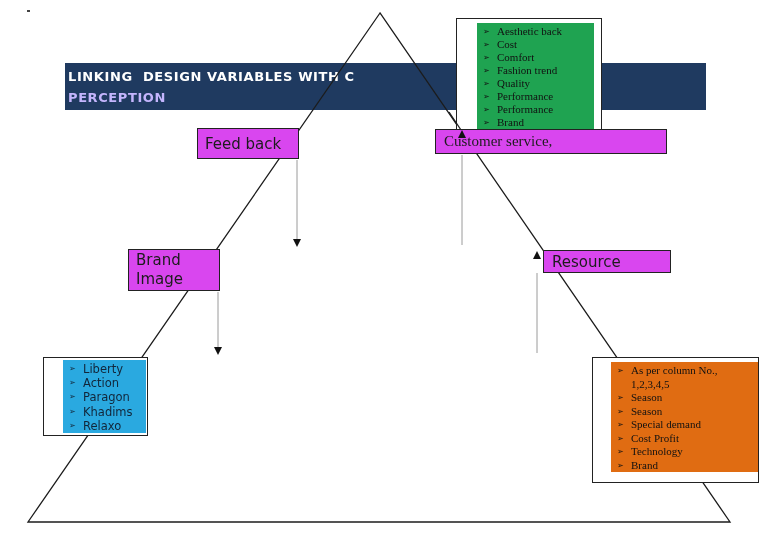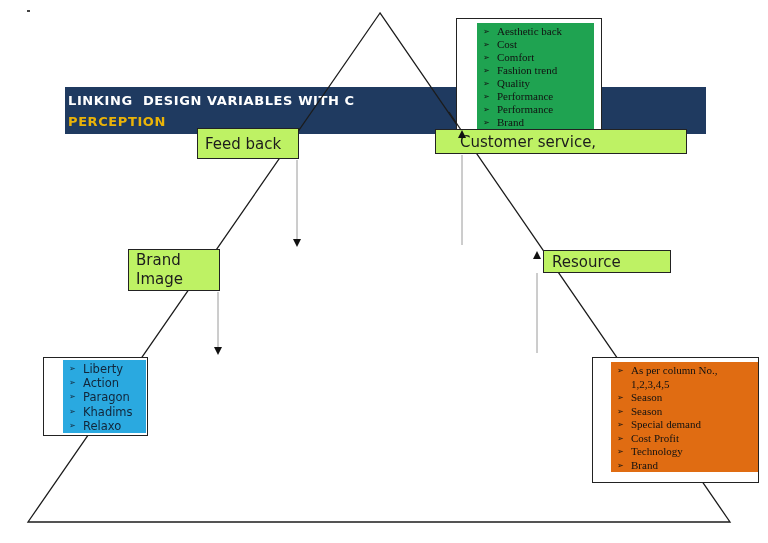--- a/index.html
+++ b/index.html
@@ -6,33 +6,33 @@
   body{font-family:"DejaVu Sans","Liberation Sans",sans-serif;background:#fff;}
   #stage{position:relative;width:768px;height:543px;background:#fff;overflow:hidden;}
 
   .abs{position:absolute;}
 
   
   #speck{left:27px;top:10px;width:3px;height:2px;background:#444;z-index:1;}
 
   
   #banner{left:65px;top:63px;width:641px;height:47px;z-index:1;
-          padding:3px 0 0 3px;box-sizing:border-box;margin-top:24px;}
+          padding:3px 0 0 3px;box-sizing:border-box;}
   #banner .t-line{color:#fff;font-weight:bold;font-size:13px;line-height:21px;
                   letter-spacing:0.6px;white-space:pre;}
 
   
   svg.layer{position:absolute;left:0;top:0;z-index:2;pointer-events:none;}
   svg.layer-top{z-index:6;}
 
   
-  .label-box{background:#bef264;border:1.5px solid #222;box-sizing:border-box;
+  .label-box{background:#d946ef;border:1.5px solid #222;box-sizing:border-box;
              color:#1c1c1c;font-size:15px;z-index:4;display:flex;align-items:center;}
   #feedback-box{left:197px;top:128px;width:102px;height:31px;padding-left:7px;}
-  #customer-box{left:435px;top:129px;width:252px;height:25px;padding-left:24px;z-index:5;}
+  #customer-box{left:435px;top:129px;width:232px;height:25px;padding-left:8px;z-index:5;font-family:Liberation Serif, serif;}
   #brandimage-box{left:128px;top:249px;width:92px;height:42px;padding-left:7px;
                   flex-direction:column;align-items:flex-start;justify-content:center;line-height:19px;}
   #resource-box{left:543px;top:250px;width:128px;height:23px;padding-left:8px;}
 
   
   .frame-box{background:#fff;border:1.5px solid #222;box-sizing:border-box;z-index:3;}
   #green-frame{left:456px;top:18px;width:146px;height:112px;}
   #green-fill{left:20px;top:4px;width:117px;height:106px;overflow:hidden;}
   #blue-frame{left:43px;top:357px;width:105px;height:79px;}
   #blue-fill{left:19px;top:2px;width:83px;height:73px;overflow:hidden;}
@@ -54,21 +54,21 @@
 </style>
 </head>
 <body>
 
 <div id="stage">
 
   <div id="speck" class="abs"></div>
 
   <div id="banner" class="abs" style="background: rgb(31, 58, 96);">
     <div class="t-line" style="color: rgb(255, 255, 255);">LINKING  DESIGN VARIABLES WITH C</div>
-    <div class="t-line" style="color: #eab308;">PERCEPTION</div>
+    <div class="t-line" style="color: #c4b5fd;">PERCEPTION</div>
   </div>
 
   <svg class="layer" width="768" height="543">
     <polygon points="380,13 28,522 730,522" fill="none" stroke="#1c1c1c" stroke-width="1.3"></polygon>
     <line x1="297" y1="160" x2="297" y2="239" stroke="#9a9a9a" stroke-width="1"></line>
     <line x1="218" y1="292" x2="218" y2="347" stroke="#9a9a9a" stroke-width="1"></line>
     <line x1="462" y1="155" x2="462" y2="245" stroke="#9a9a9a" stroke-width="1"></line>
     <line x1="537" y1="273" x2="537" y2="353" stroke="#9a9a9a" stroke-width="1"></line>
   </svg>
 

